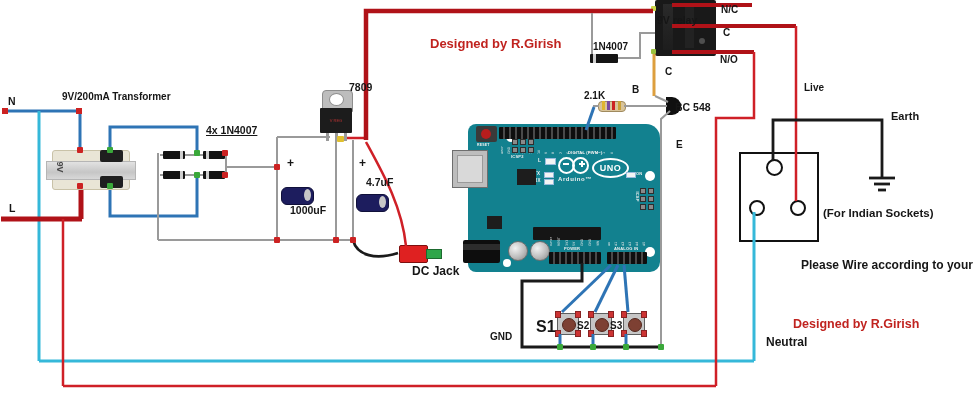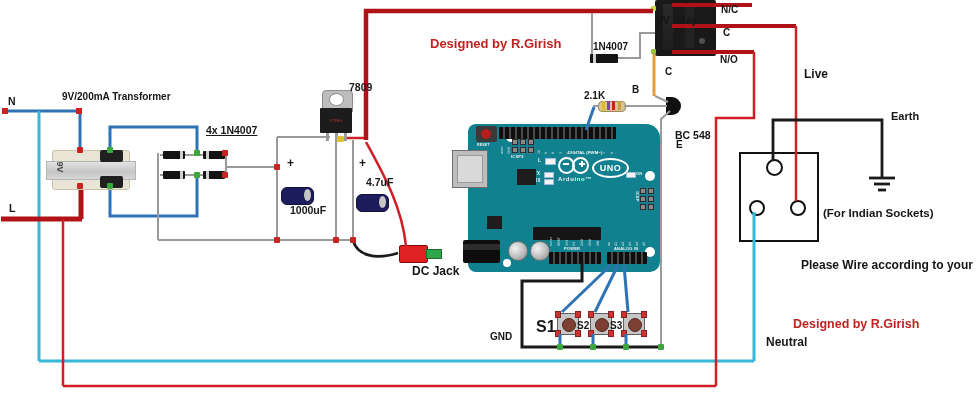--- a/index.html
+++ b/index.html
@@ -328,26 +328,26 @@
   <div class="lbl" style="left:359px;top:157px;font-size:12px;">+</div>
   <div class="lbl" style="left:290px;top:205px;">1000uF</div>
   <div class="lbl" style="left:366px;top:177px;">4.7uF</div>
   <div class="lbl" style="left:412px;top:265px;font-size:12px;">DC Jack</div>
   <div class="lbl red" style="left:430px;top:37px;font-size:13px;">Designed by R.Girish</div>
   <div class="lbl" style="left:616px;top:15px;margin-left:41px;">9V relay</div>
   <div class="lbl" style="left:593px;top:41px;font-size:10px;">1N4007</div>
   <div class="lbl" style="left:584px;top:90px;font-size:10px;">2.1K</div>
   <div class="lbl" style="left:632px;top:84px;font-size:10px;">B</div>
   <div class="lbl" style="left:665px;top:66px;font-size:10px;">C</div>
-  <div class="lbl" style="left:675px;top:130px;">BC 548</div>
+  <div class="lbl" style="left:675px;top:102px;">BC 548</div>
   <div class="lbl" style="left:676px;top:139px;font-size:10px;">E</div>
   <div class="lbl" style="left:721px;top:4px;font-size:10px;">N/C</div>
   <div class="lbl" style="left:723px;top:27px;font-size:10px;">C</div>
   <div class="lbl" style="left:720px;top:54px;font-size:10px;">N/O</div>
-  <div class="lbl" style="left:804px;top:68px;font-size:12px;">Live</div>
+  <div class="lbl" style="left:804px;top:82px;font-size:10px;">Live</div>
   <div class="lbl" style="left:891px;top:110px;font-size:11px;">Earth</div>
   <div class="lbl" style="left:823px;top:207px;font-size:11.5px;">(For Indian Sockets)</div>
   <div class="lbl" style="left:801px;top:259px;font-size:12px;">Please Wire according to your</div>
   <div class="lbl red" style="left:793px;top:318px;font-size:12.5px;">Designed by R.Girish</div>
   <div class="lbl" style="left:766px;top:336px;font-size:12px;">Neutral</div>
   <div class="lbl" style="left:490px;top:331px;font-size:10px;">GND</div>
   <div class="lbl" style="left:536px;top:318px;font-size:16px;">S1</div>
   <div class="lbl" style="left:577px;top:320px;font-size:10px;">S2</div>
   <div class="lbl" style="left:610px;top:320px;font-size:10px;">S3</div>
 

